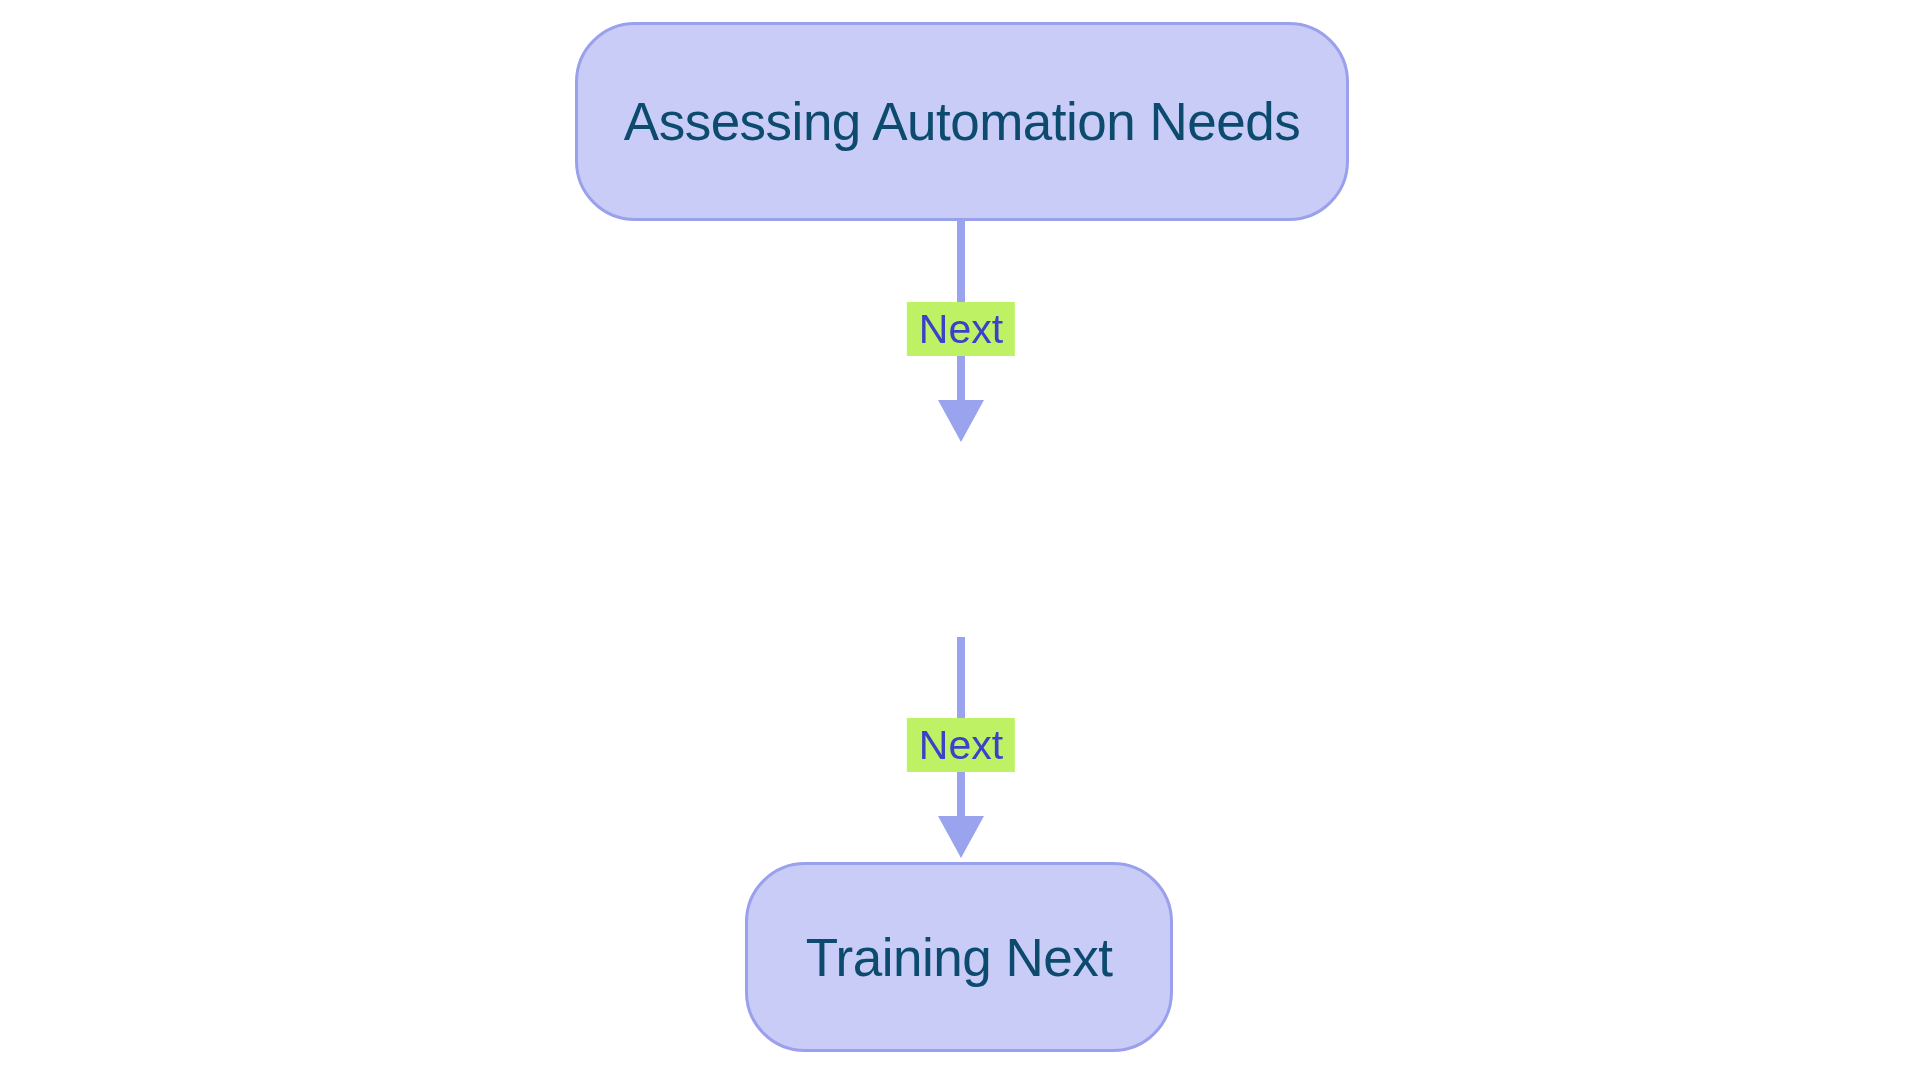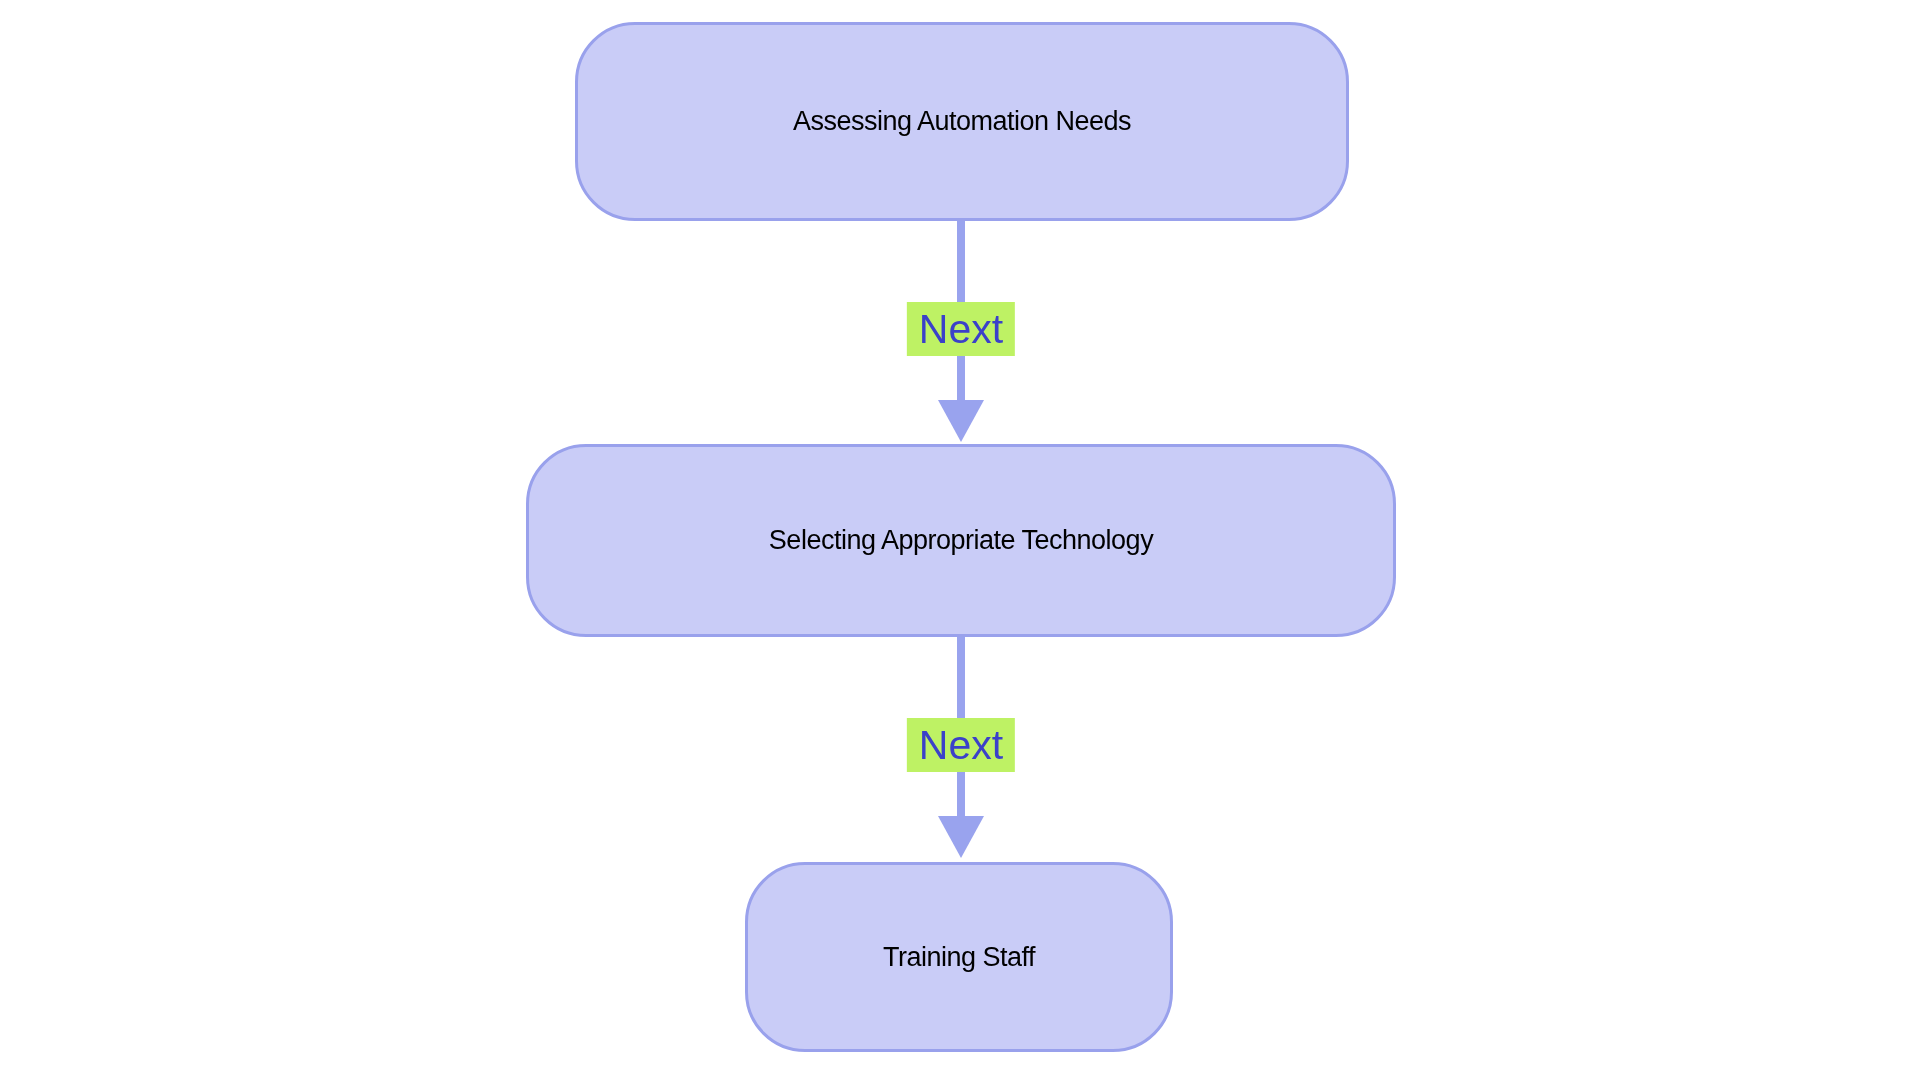--- a/index.html
+++ b/index.html
@@ -20,22 +20,22 @@
     position: absolute;
     box-sizing: border-box;
     background: #c9ccf7;
     border: 3px solid #99a1ec;
     border-radius: 60px;
     display: flex;
     align-items: center;
     justify-content: center;
   }
   .flow-node .node-label {
-    color: #000000;
-    font-size: 27px;
+    color: #0c4a6e;
+    font-size: 53px;
     letter-spacing: -0.5px;
     white-space: nowrap;
   }
   .node-assessing { left: 575px; top: 22px;  width: 774px; height: 199px; }
   .node-selecting { left: 526px; top: 444px; width: 870px; height: 193px; }
   .node-training  { left: 745px; top: 862px; width: 428px; height: 190px; }
 
   
   .edge-line {
     position: absolute;
@@ -77,25 +77,22 @@
 <div class="canvas">
 
   <div class="flow-node node-assessing">
     <span class="node-label">Assessing Automation Needs</span>
   </div>
 
   <div class="edge-line edge-line-1"></div>
   <div class="edge-arrowhead edge-arrowhead-1"></div>
   <div class="edge-label edge-label-1">Next</div>
 
-  <div class="flow-node node-selecting">
-    <span class="node-label">Selecting Appropriate Technology</span>
-  </div>
 
   <div class="edge-line edge-line-2"></div>
   <div class="edge-arrowhead edge-arrowhead-2"></div>
   <div class="edge-label edge-label-2">Next</div>
 
   <div class="flow-node node-training">
-    <span class="node-label">Training Staff</span>
+    <span class="node-label">Training Next</span>
   </div>
 
 </div>
 
 </body></html>

